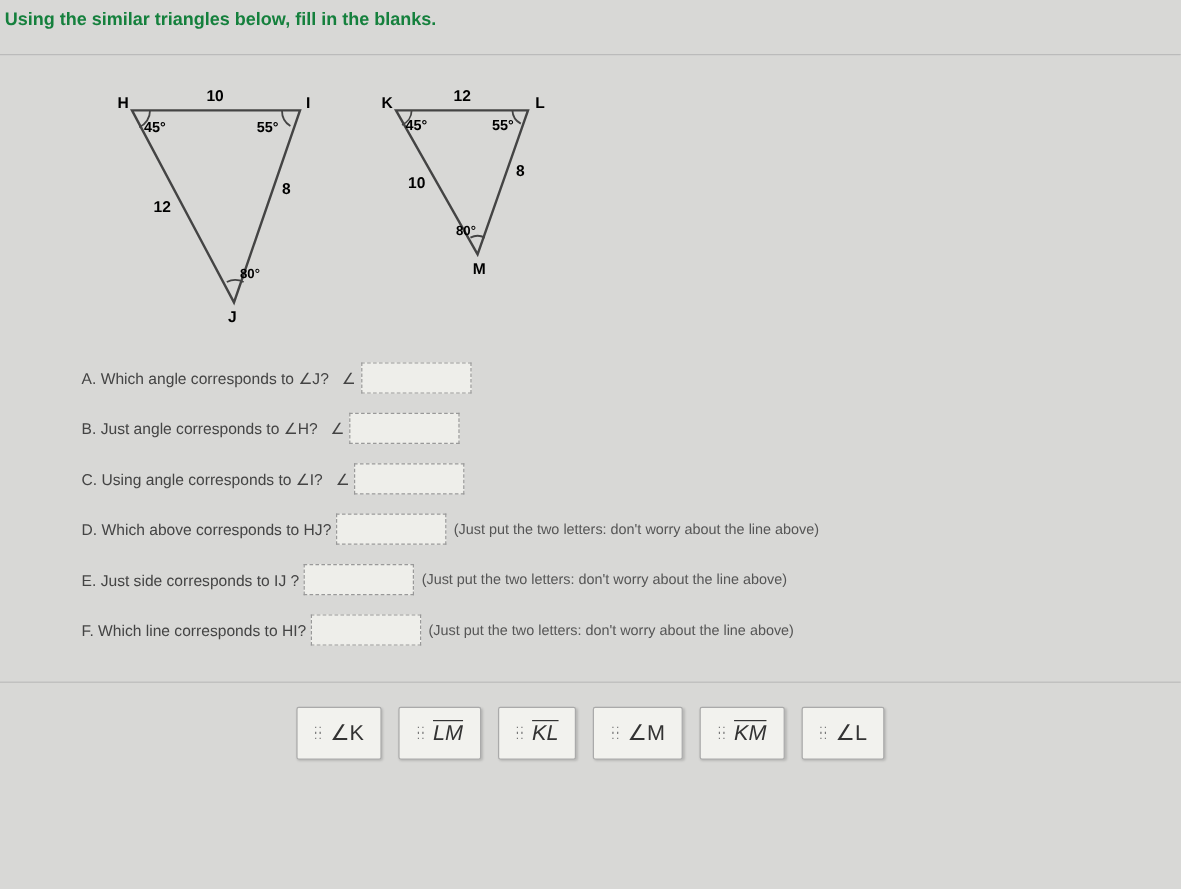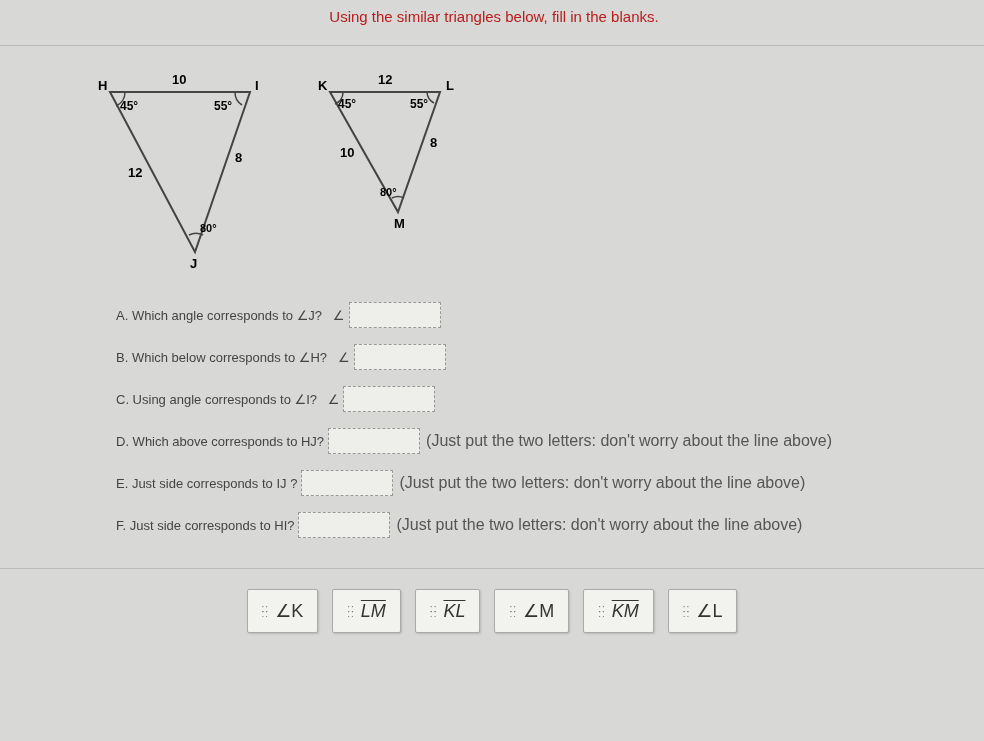--- a/index.html
+++ b/index.html
@@ -10,59 +10,58 @@
     width: 984px;
     height: 741px;
     overflow: hidden;
     color: #333;
   }
   .page {
     padding: 8px 0 0 0;
   }
   .title {
     font-size: 15px;
-    color: #b91c1c;
+    color: #15803d;
     padding: 0 0 8px 4px;
-    font-weight: normal;
-    text-align: center;
+    font-weight: bold;
   }
   .line {
     border-top: 1px solid #bbb;
     margin: 12px 0 16px 0;
   }
   .diagram-area {
     position: relative;
     height: 220px;
     margin-left: 90px;
     margin-top: 10px;
   }
   svg text { font-family: Arial, sans-serif; }
   .questions {
-    margin-left: 116px;
+    margin-left: 68px;
     margin-top: 20px;
     font-size: 13px;
     color: #444;
   }
   .qrow {
     display: flex;
     align-items: center;
     margin: 16px 0;
   }
   .qlabel { white-space: pre; }
   .blank {
     display: inline-block;
     border: 1px dashed #999;
     background: #eeeeea;
     width: 90px;
     height: 24px;
     margin: 0 4px;
     vertical-align: middle;
   }
   .hint {
-    font-size: 16px;
+    font-size: 12px;
     color: #555;
     margin-left: 2px;
   }
   .answer-bar {
     border-top: 1px solid #bbb;
     margin-top: 30px;
     padding-top: 20px;
     display: flex;
     justify-content: center;
     gap: 14px;
@@ -136,39 +135,39 @@
       <text x="70" y="134" font-size="11" font-weight="bold">80°</text>
     </svg>
   </div>
 
   <div class="questions">
     <div class="qrow">
       <span class="qlabel">A. Which angle corresponds to ∠J?   ∠</span>
       <span class="blank"></span>
     </div>
     <div class="qrow">
-      <span class="qlabel">B. Which below corresponds to ∠H?   ∠</span>
+      <span class="qlabel">B. Just angle corresponds to ∠H?   ∠</span>
       <span class="blank"></span>
     </div>
     <div class="qrow">
       <span class="qlabel">C. Using angle corresponds to ∠I?   ∠</span>
       <span class="blank"></span>
     </div>
     <div class="qrow">
       <span class="qlabel">D. Which above corresponds to HJ?</span>
       <span class="blank"></span>
       <span class="hint">(Just put the two letters: don't worry about the line above)</span>
     </div>
     <div class="qrow">
       <span class="qlabel">E. Just side corresponds to IJ ?</span>
       <span class="blank"></span>
       <span class="hint">(Just put the two letters: don't worry about the line above)</span>
     </div>
     <div class="qrow">
-      <span class="qlabel">F. Just side corresponds to HI?</span>
+      <span class="qlabel">F. Which line corresponds to HI?</span>
       <span class="blank"></span>
       <span class="hint">(Just put the two letters: don't worry about the line above)</span>
     </div>
   </div>
 
   <div class="answer-bar">
     <div class="chip">
       <span class="dots">::<br>::</span>
       <span>∠K</span>
     </div>

